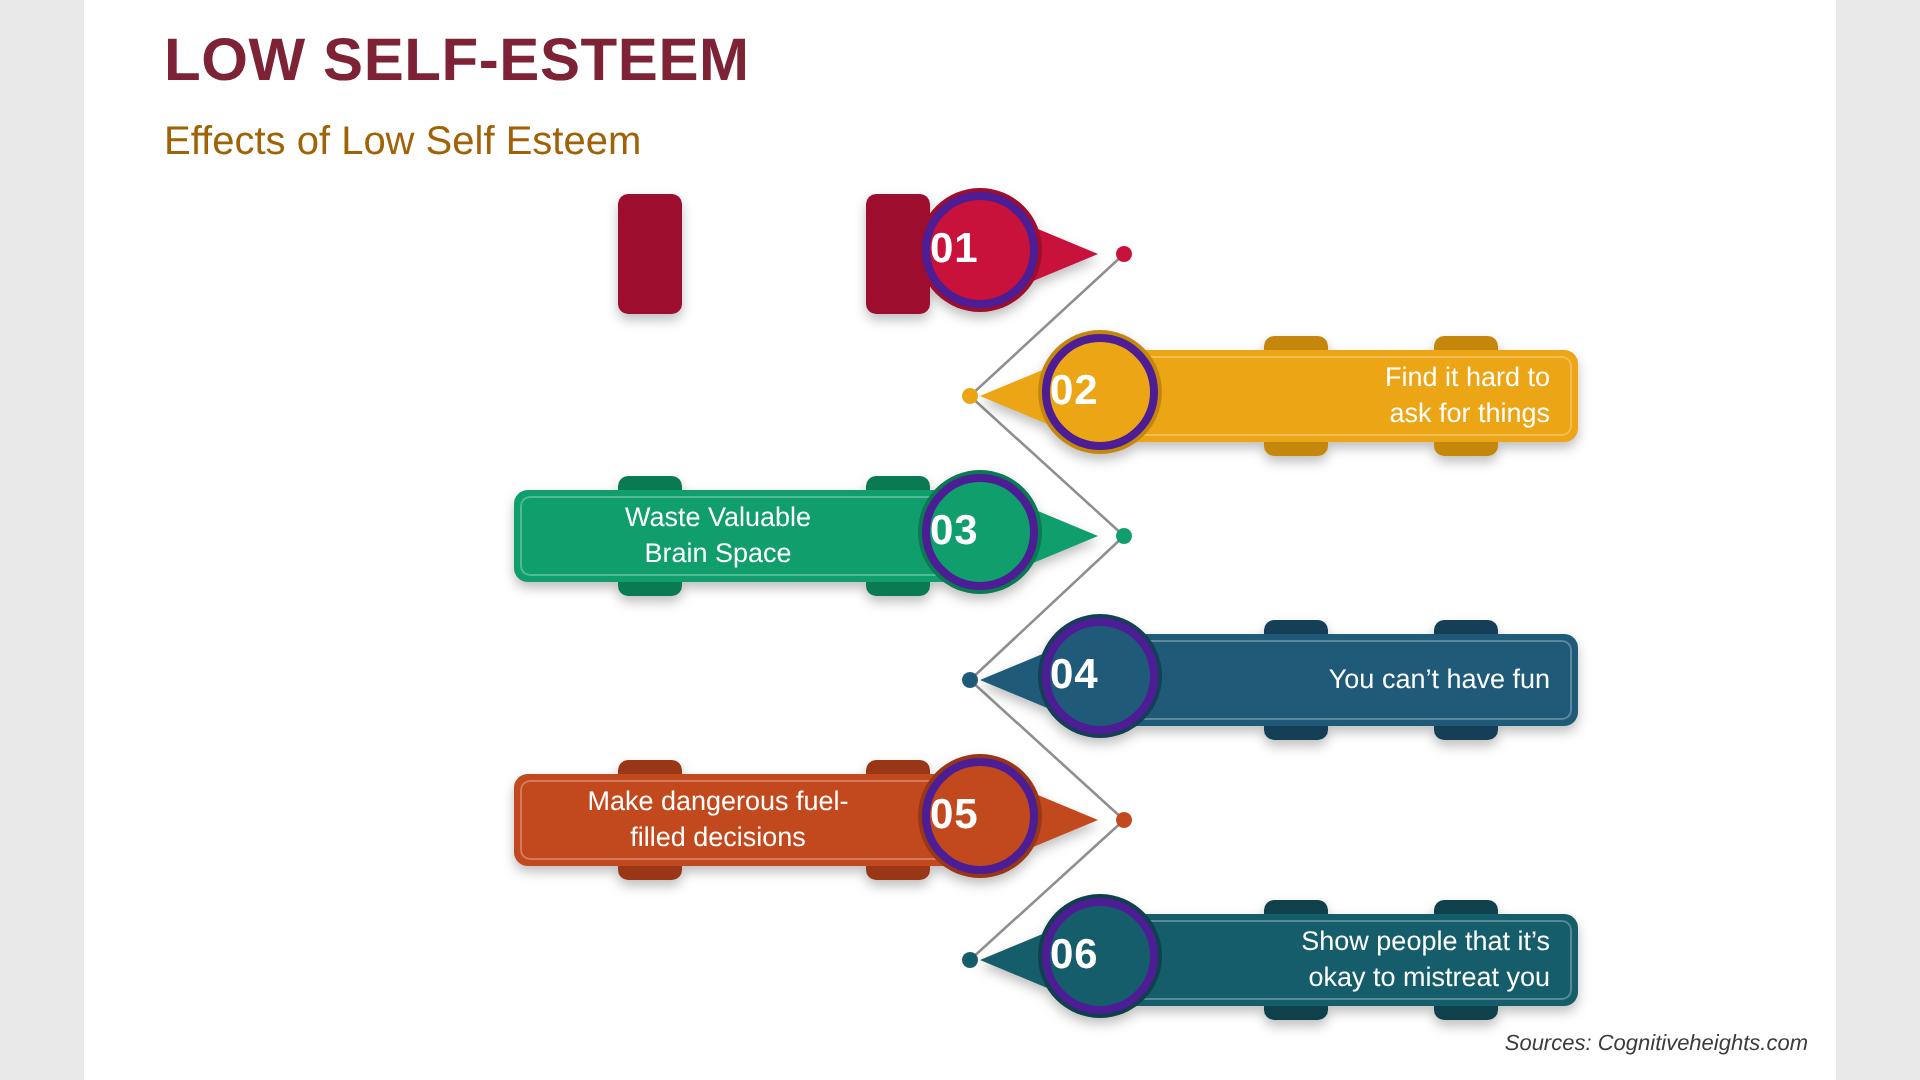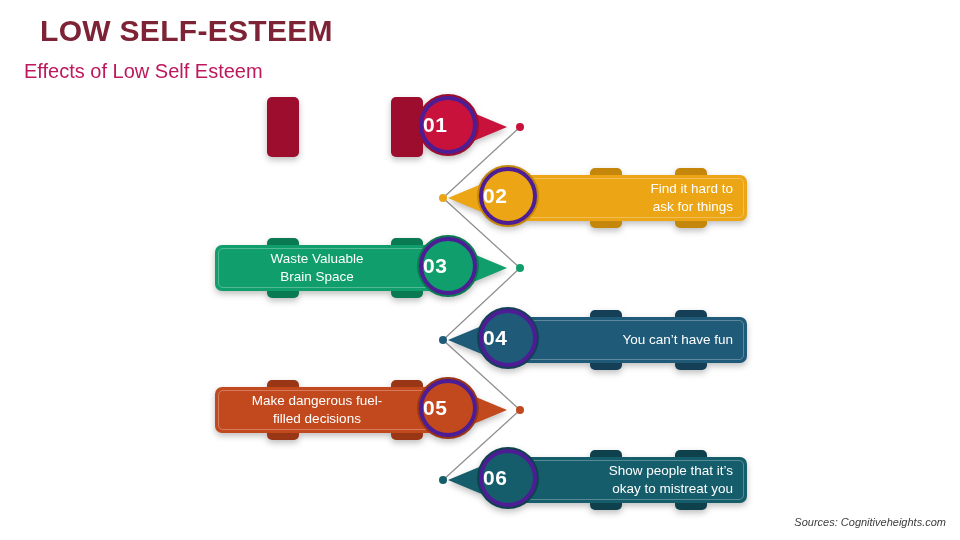--- a/index.html
+++ b/index.html
@@ -1,26 +1,26 @@
 <!DOCTYPE html>
 <html><head>
 <meta charset="utf-8">
 <style>
   html,body { margin:0; padding:0; background:#e9e9e9; }
   #stage {
-    position:relative; width:960px; height:540px; background:#ffffff;
+    position:relative; width:876px; height:540px; background:#ffffff;
     font-family:"Liberation Sans", sans-serif; overflow:hidden; margin:0 auto;
   }
   .title {
     position:absolute; left:40px; top:14px; font-size:30px; font-weight:800;
     color:#7D2335; letter-spacing:0.3px;
   }
   .subtitle {
-    position:absolute; left:24px; top:60px; font-size:20px; font-weight:400;
-    color:#be185d;
+    position:absolute; left:40px; top:60px; font-size:20px; font-weight:400;
+    color:#a16207;
   }
   .source {
     position:absolute; right:14px; bottom:12px; font-size:11px;
     font-style:italic; font-weight:normal; color:#3C3C3C;
   }
   .connectors { position:absolute; left:0; top:0; z-index:0; }
 
   .banner {
     position:absolute; width:310px; height:60px; z-index:2;
     filter: drop-shadow(0 3px 3px rgba(0,0,0,0.25));

